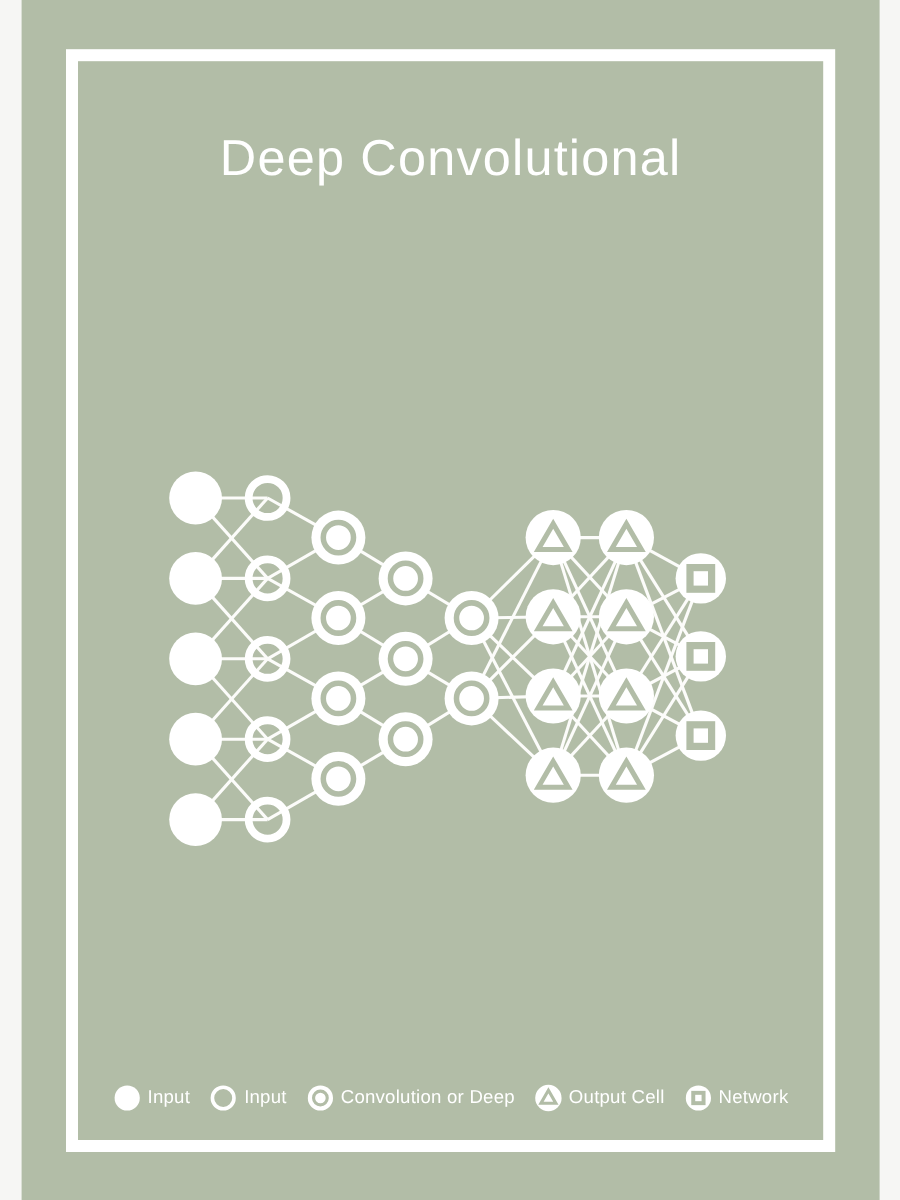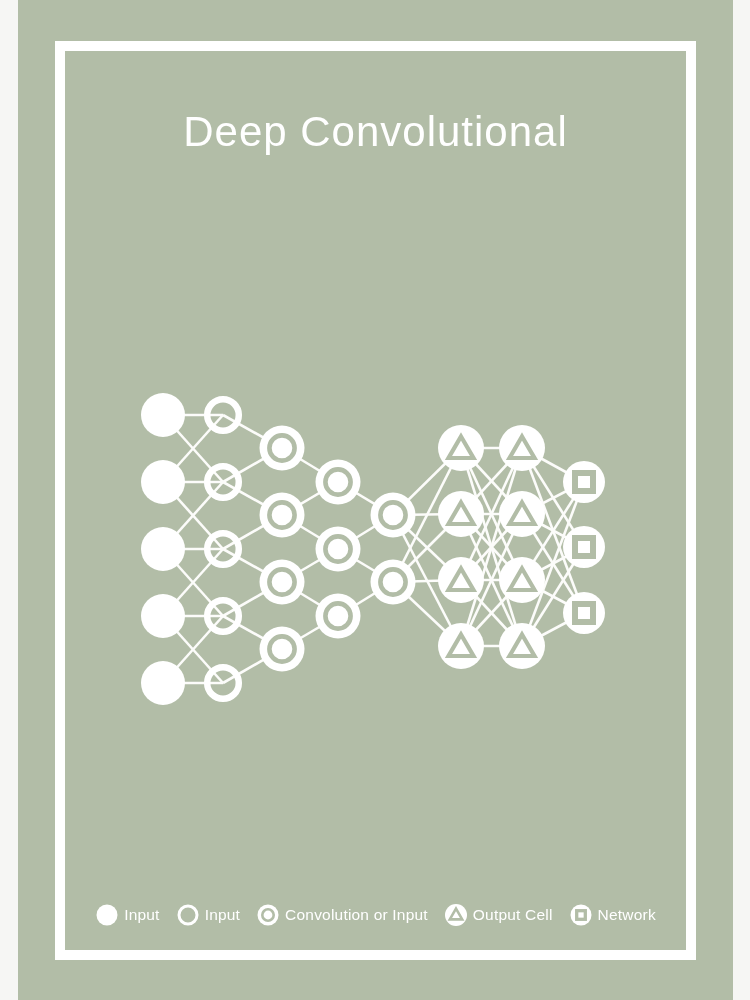--- a/index.html
+++ b/index.html
@@ -248,21 +248,21 @@
         <circle cx="12" cy="12" r="9" fill="none" stroke="#ffffff" stroke-width="3"></circle>
       </svg>
       <span>Input</span>
     </div>
 
     <div class="legend-item">
       <svg class="lg-ic" viewBox="0 0 24 24">
         <circle cx="12" cy="12" r="10.5" fill="#ffffff"></circle>
         <circle cx="12" cy="12" r="5.7" fill="#ffffff" stroke="currentColor" stroke-width="2.6"></circle>
       </svg>
-      <span>Convolution or Input</span>
+      <span>Convolution or Deep</span>
     </div>
 
     <div class="legend-item">
       <svg class="lg-ic" viewBox="0 0 24 24">
         <circle cx="12" cy="12" r="11" fill="#ffffff"></circle>
         <path d="M12,5.6 L18.2,16.4 L5.8,16.4 Z" fill="none" stroke="currentColor" stroke-width="2.6"></path>
       </svg>
       <span>Output Cell</span>
     </div>
 

